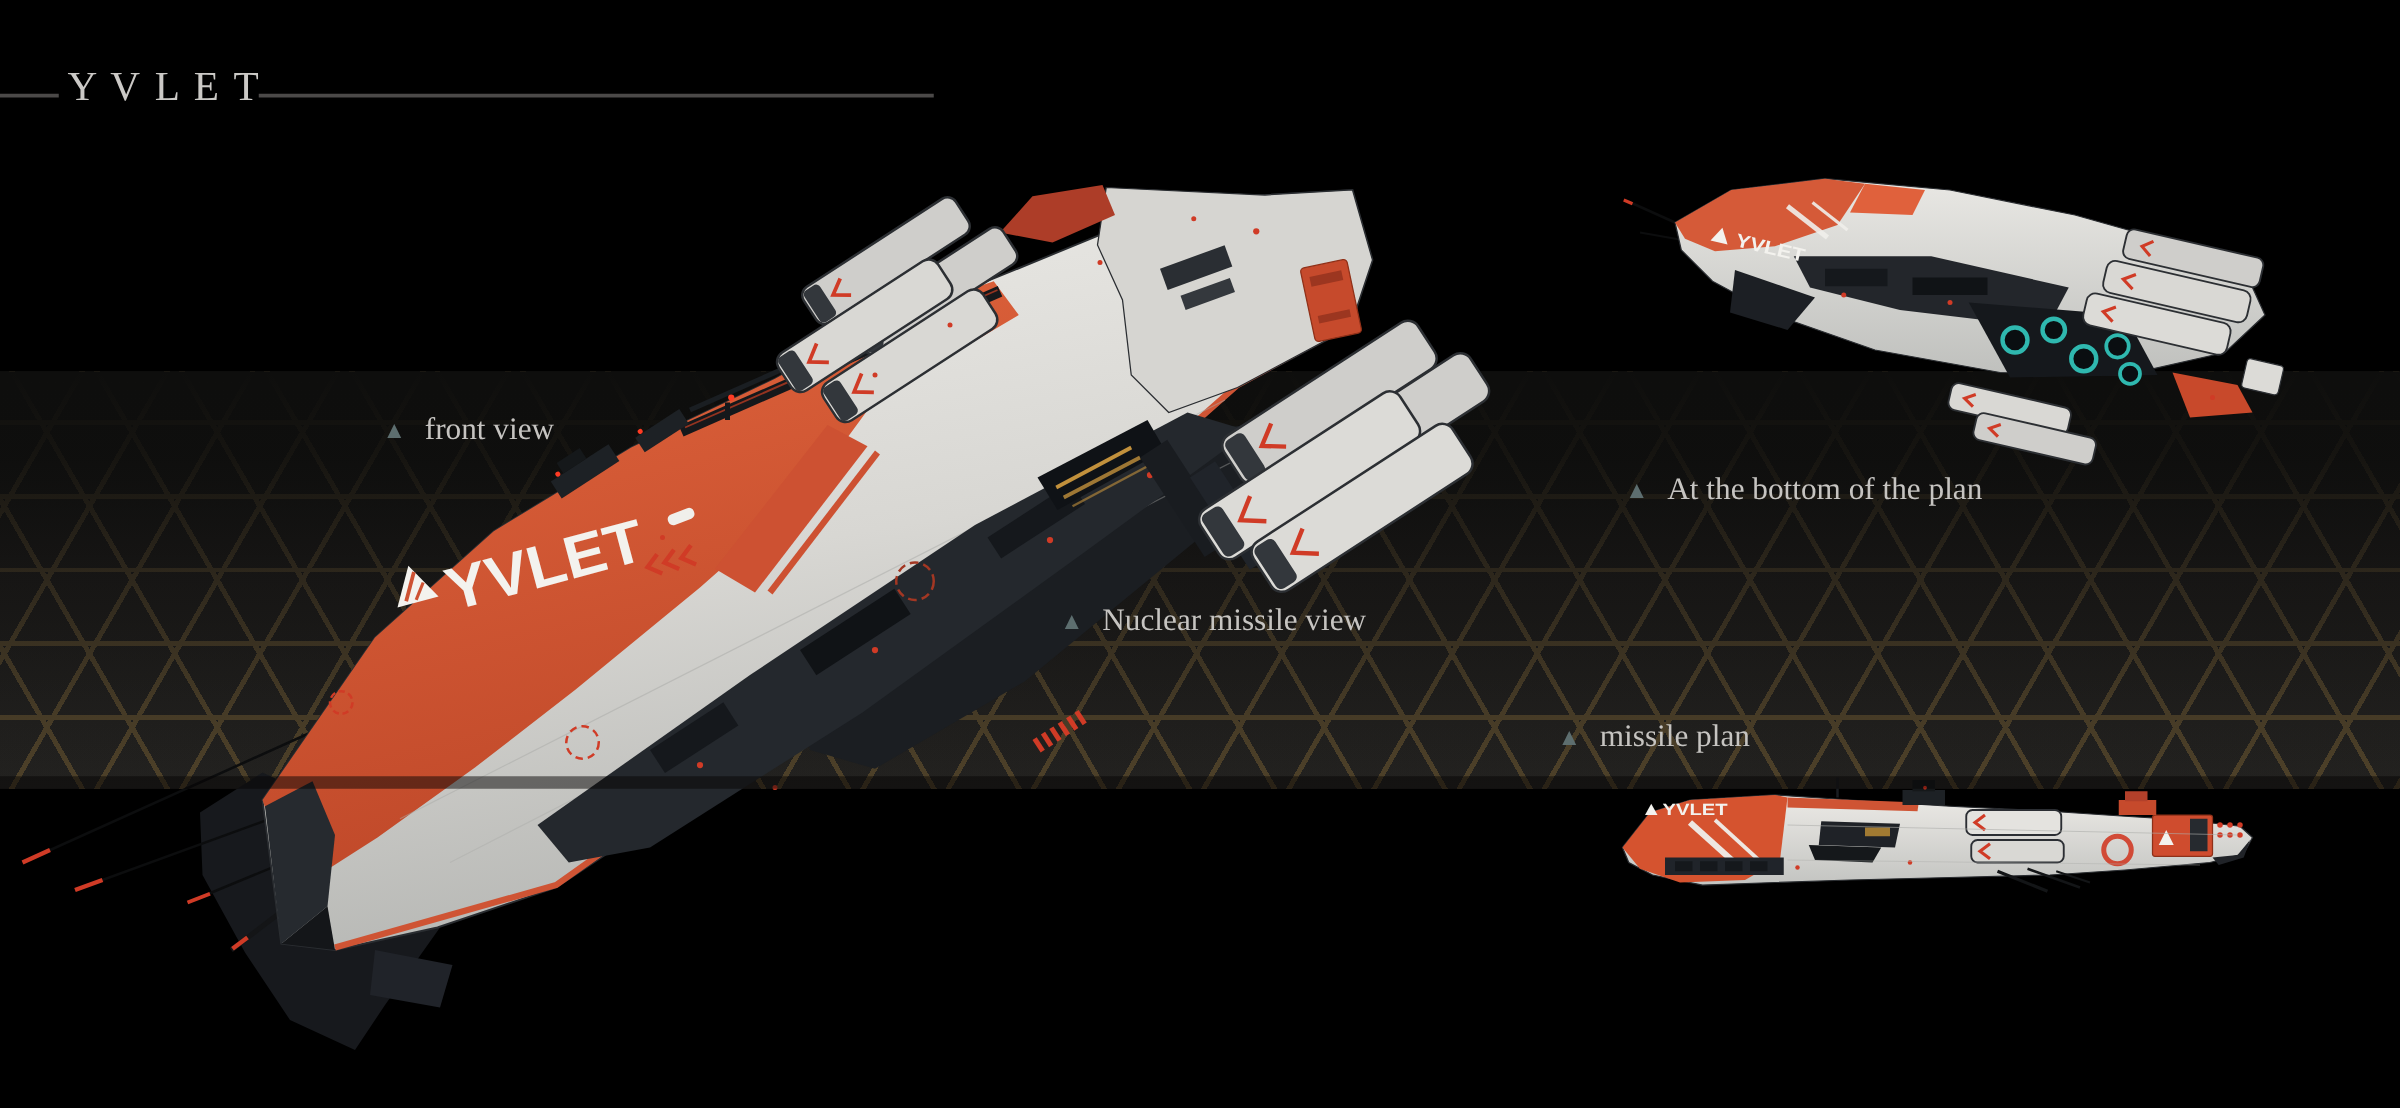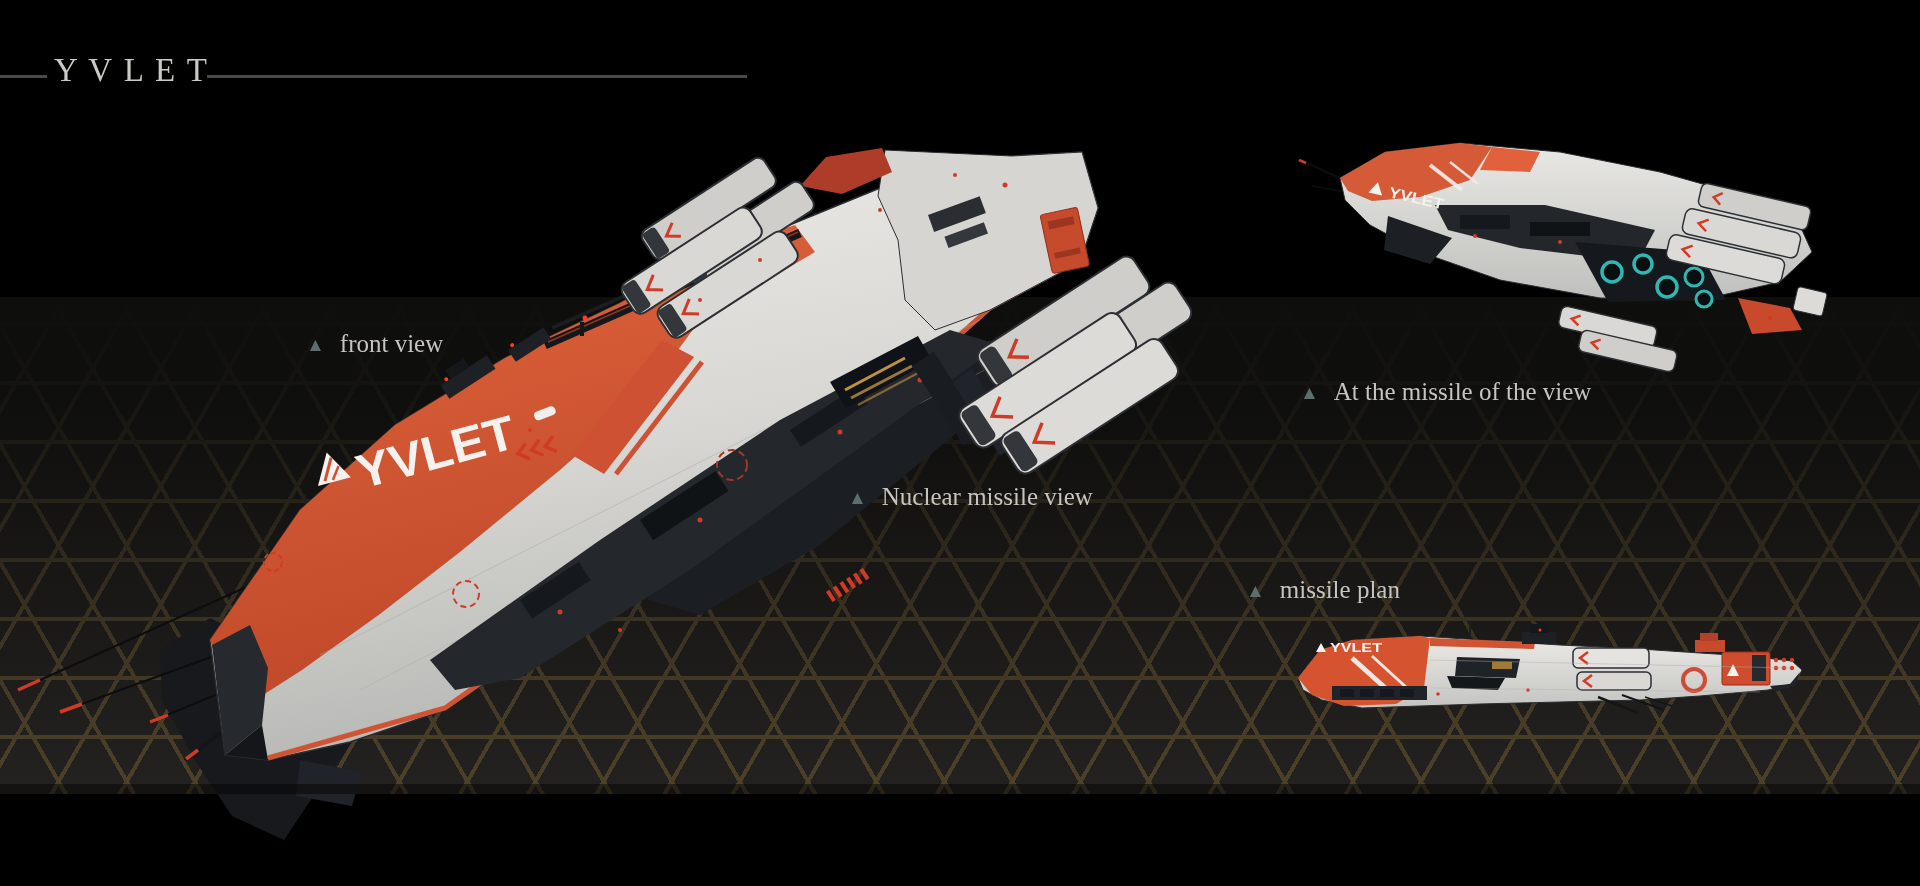--- a/index.html
+++ b/index.html
@@ -6,21 +6,21 @@
     --background:#000000; --floor:#22211f; --pattern-line:#4e4129;
     --title-text:#cbc9c6; --title-line:#4b4948;
     --label-text:#c6c4c1; --label-marker:#5d6e6f;
     --hull-orange:#d8532f; --hull-orange-deep:#bf4829;
     --hull-white:#e5e4e0; --hull-dark:#1d2125;
     --accent-red:#d03b26; --engine-teal:#2fb8af;
     --hull-text:#f3f2ee; --gold:#c2913c;
   }
   *{margin:0;padding:0;box-sizing:border-box}
   html,body{width:1920px;height:886px;overflow:hidden;background:#000}
-  .stage{position:relative;width:1920px;height:794px;background:var(--background);font-family:"Liberation Sans",sans-serif}
+  .stage{position:relative;width:1920px;height:631px;background:var(--background);font-family:"Liberation Sans",sans-serif}
   .bg-floor{position:absolute;left:0;right:0;top:297px;bottom:0;
     background:linear-gradient(180deg,#0e0e0d 0%,#191817 45%,#232220 100%);}
   .pattern{position:absolute;inset:0;
     background-image:
       repeating-linear-gradient(0deg,  transparent 0 55px, var(--pattern-line) 55px 59px),
       repeating-linear-gradient(60deg, transparent 0 55px, var(--pattern-line) 55px 59px),
       repeating-linear-gradient(120deg,transparent 0 55px, var(--pattern-line) 55px 59px);}
   .fade{position:absolute;inset:0;
     background:linear-gradient(180deg,rgba(14,14,13,1) 0%,rgba(14,14,13,.88) 20%,rgba(20,19,18,.55) 50%,rgba(26,25,23,.18) 80%,rgba(26,25,23,0) 100%);}
   .bottom-strip{position:absolute;left:0;right:0;bottom:0;height:10px;background:rgba(5,4,4,.5)}
@@ -386,21 +386,21 @@
   <div class="label" style="left:306px;top:330px">
     <span class="marker">▲</span>
     <span class="ltext">front view</span>
   </div>
   <div class="label" style="left:848px;top:483px">
     <span class="marker">▲</span>
     <span class="ltext">Nuclear missile view</span>
   </div>
   <div class="label" style="left:1300px;top:378px">
     <span class="marker">▲</span>
-    <span class="ltext">At the missile of the view</span>
+    <span class="ltext">At the bottom of the plan</span>
   </div>
   <div class="label" style="left:1246px;top:576px">
     <span class="marker">▲</span>
     <span class="ltext">missile plan</span>
   </div>
 
   <div class="bottom-strip"></div>
 </div>
 
 </body></html>

